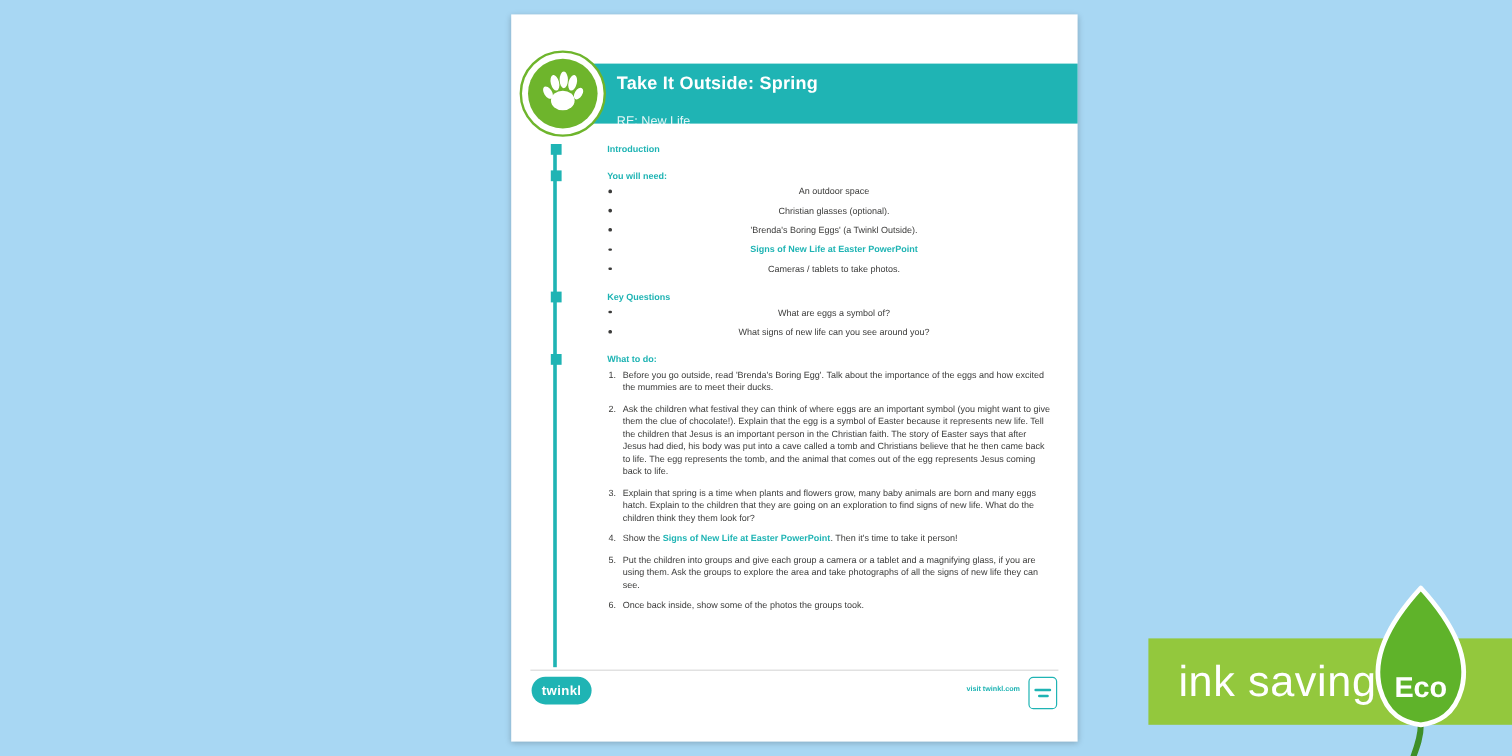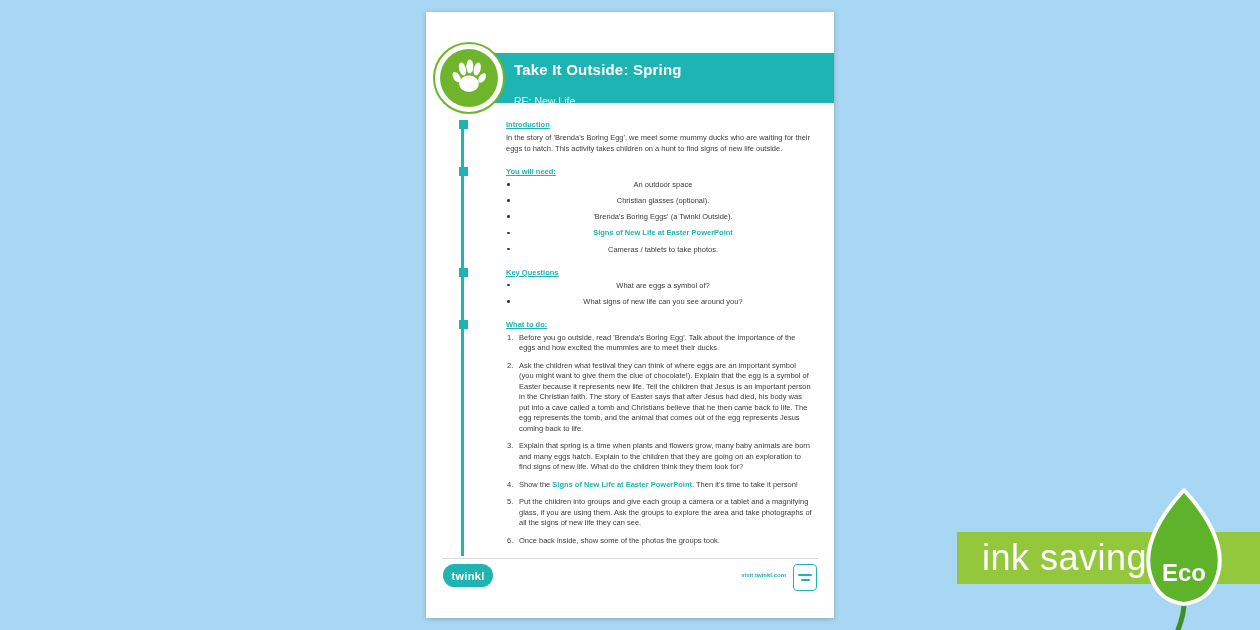--- a/index.html
+++ b/index.html
@@ -4,21 +4,21 @@
 <style>
   * { margin:0; padding:0; box-sizing:border-box; }
   html,body { width:1260px; height:630px; overflow:hidden; }
   body {
     background:#a8d7f3;
     font-family:"Liberation Sans","DejaVu Sans",sans-serif;
     position:relative;
     color:#3b3b3a;
   }
   .page {
-    position:absolute; left:426px; top:12px; width:408px; height:606px;
+    position:absolute; left:426px; top:12px; width:472px; height:606px;
     background:#ffffff; box-shadow:0 1px 5px rgba(0,0,0,0.22);
   }
   
   .header-bar {
     position:absolute; left:30px; right:0; top:41px; height:50px;
     background:#1fb4b4;
   }
   .header-text { position:absolute; left:58px; top:8px; }
   .page-title { color:#ffffff; font-weight:bold; font-size:15px; letter-spacing:0.2px; }
   .page-subtitle { color:rgba(255,255,255,0.88); font-size:10.5px; margin-top:17px; }
@@ -30,21 +30,21 @@
   .logo-inner {
     width:58px; height:58px; border-radius:50%; background:#6eb52c;
     display:flex; align-items:center; justify-content:center;
   }
   .logo-inner svg { width:46px; height:46px; }
   
   .vline { position:absolute; left:35px; top:109px; width:3px; height:435px; background:#1fb4b4; }
   .content { position:absolute; left:0; right:0; top:108px; padding:0 22px 0 80px; }
   .section { position:relative; margin-bottom:13px; }
   .marker { position:absolute; left:-47px; top:0; width:9px; height:9px; background:#1fb4b4; }
-  .heading { color:#1fb4b4; font-weight:bold; font-size:7.5px; margin-bottom:4px;text-decoration:underline; }
+  .heading { color:#1fb4b4; font-weight:bold; font-size:7.5px; margin-bottom:4px; }
   .para { font-size:7.5px; line-height:1.4; }
   ul.bullets { list-style:none; margin-top:2px;text-align:center; }
   ul.bullets li { font-size:7.5px; line-height:1.35; margin-bottom:6px; position:relative; padding-left:8px; }
   ul.bullets li::before {
     content:''; position:absolute; left:1px; top:3.2px;
     width:2.6px; height:2.6px; border-radius:50%; background:#3b3b3a;
   }
   ol.steps { list-style:none; counter-reset:step; margin-top:2px; }
   ol.steps li {
     counter-increment:step; font-size:7.5px; line-height:1.4;
@@ -63,21 +63,21 @@
   .visit { position:absolute; right:48px; top:560px; font-size:6px; color:#1fb4b4; font-weight:bold; cursor:pointer; }
   .badge {
     position:absolute; right:17px; top:552px; width:24px; height:27px;
     border:1.5px solid #1fb4b4; border-radius:4px; background:#ffffff;
     display:flex; flex-direction:column; align-items:center; justify-content:center; gap:2.5px;
   }
   .badge i { display:block; width:14px; height:2px; background:#1fb4b4; border-radius:1px; }
   .badge i.short { width:9px; }
   
   .eco-strip {
-    position:absolute; left:957px; right:0; top:532px; height:52px;
+    position:absolute; left:957px; right:0; top:532px; height:72px;
     background:#93c83d; display:flex; align-items:center; padding-left:25px;text-align:center;
   }
   .ink-saving { color:#ffffff; font-size:36px; letter-spacing:0.5px; }
   .eco-leaf { position:absolute; left:1136px; top:486px; width:96px; height:144px; z-index:5; }
   .eco-leaf text { fill:#ffffff; font-family:"Liberation Sans","DejaVu Sans",sans-serif; font-size:24px; font-weight:bold; }
 </style>
 </head>
 <body>
 
 <div class="page">
@@ -103,21 +103,20 @@
       </svg>
     </div>
   </div>
 
   <div class="vline"></div>
 
   <div class="content" id="sections">
       <div class="section">
         <div class="marker"></div>
         <div class="heading">Introduction</div>
-        <p class="para">In the story of 'Brenda's Boring Egg', we meet some mummy ducks who are waiting for their eggs to hatch. This activity takes children on a hunt to find signs of new life outside.</p>
       </div>
       <div class="section">
         <div class="marker"></div>
         <div class="heading">You will need:</div>
         <ul class="bullets">
           <li>An outdoor space</li>
           <li>Christian glasses (optional).</li>
           <li>'Brenda's Boring Eggs' (a Twinkl Outside).</li>
           <li><span></span><span class="link">Signs of New Life at Easter PowerPoint</span><span></span></li>
           <li>Cameras / tablets to take photos.</li>

